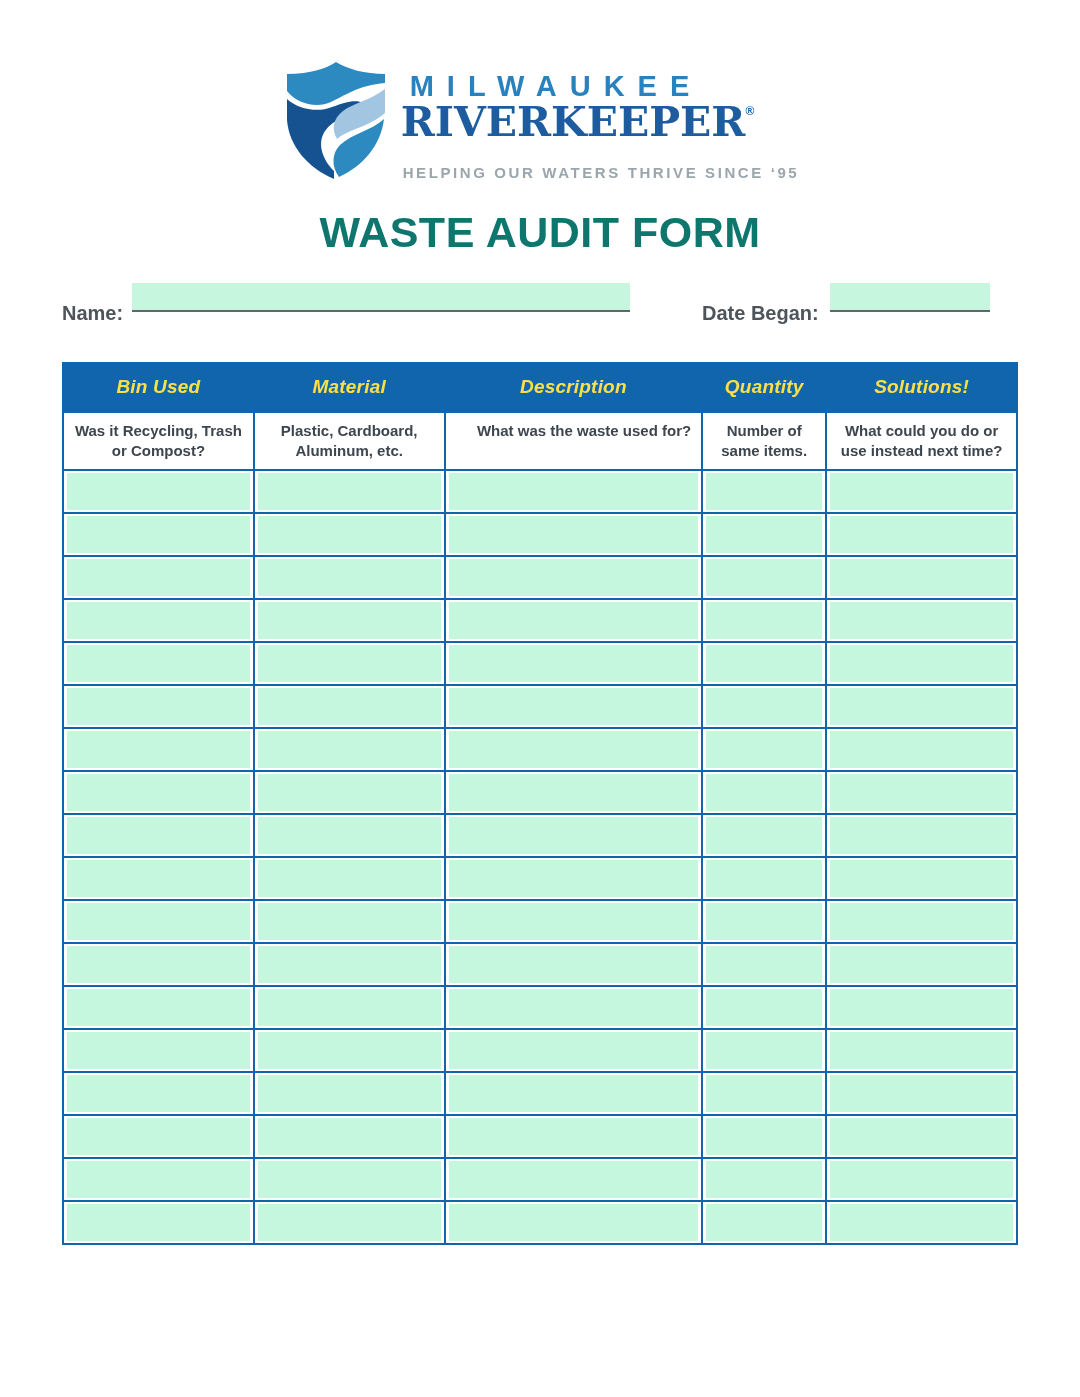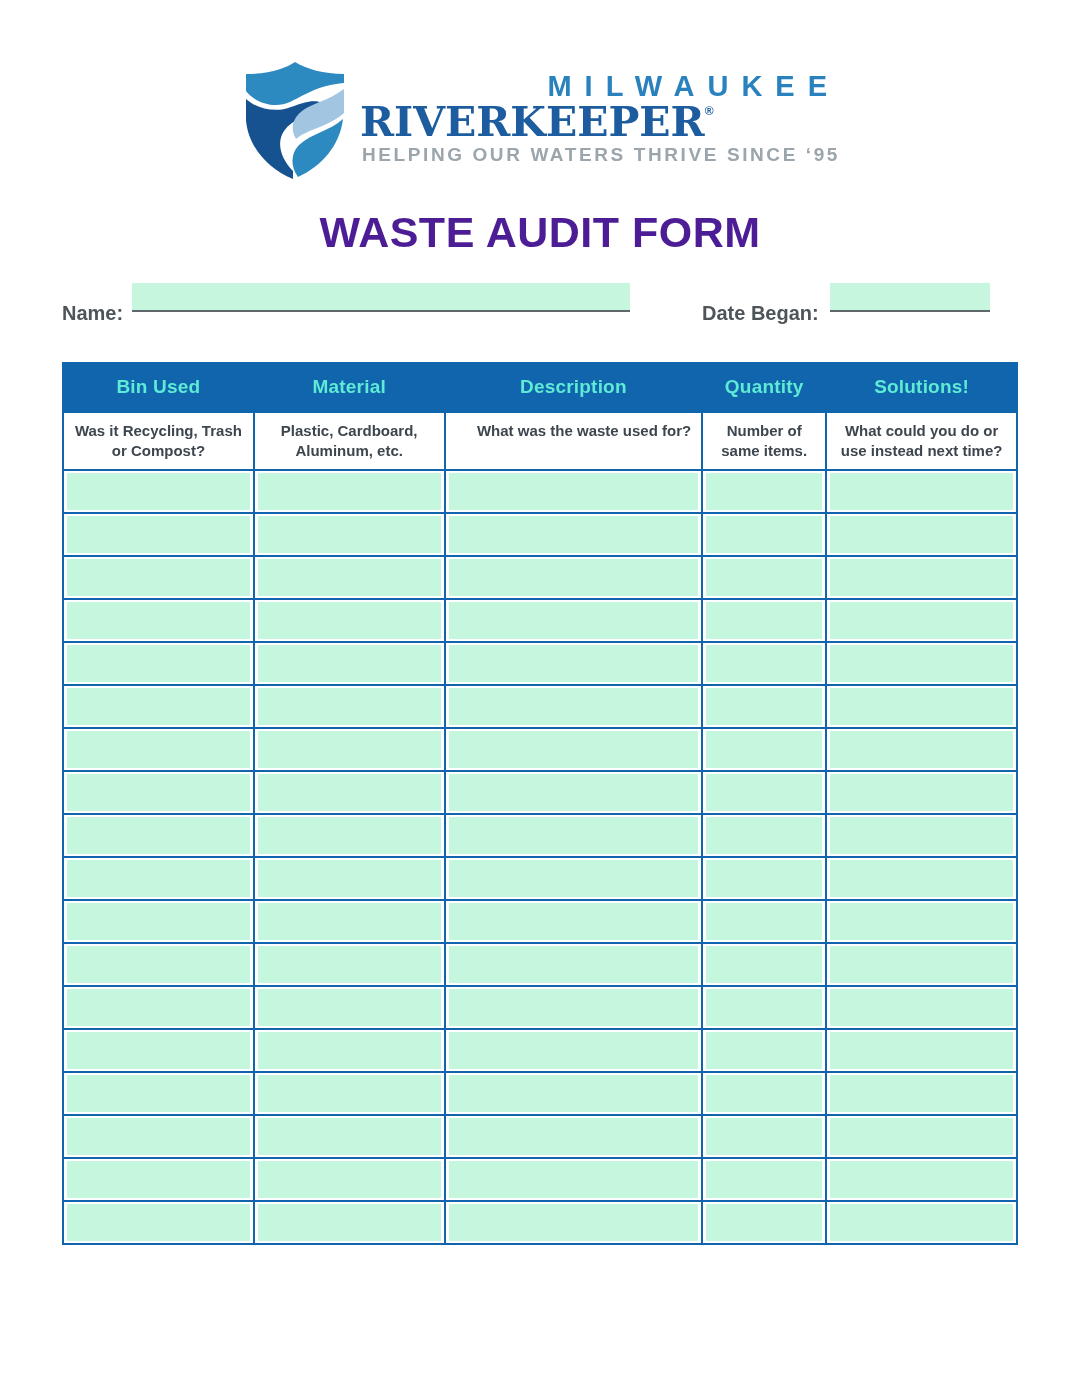--- a/index.html
+++ b/index.html
@@ -12,38 +12,38 @@
 
   
   .logo-row {
     padding-top: 58px;
     display: flex; justify-content: center; align-items: flex-start; gap: 10px;
   }
   .logo-icon { width: 110px; height: 126px; flex: 0 0 auto; }
   .brand-block { display: flex; flex-direction: column; padding-top: 14px; }
   .brand-top {
     color: #2981bd; font-weight: bold; font-size: 29px;
-    letter-spacing: 13px; line-height: 1; margin-left: 17px; text-align: right;
+    letter-spacing: 13px; line-height: 1; margin-left: 9px;
   }
   .brand-bottom-row { display: flex; align-items: flex-start; }
   .brand-bottom {
     font-family: "DejaVu Serif", "Liberation Serif", serif;
     color: #1d5c9e; font-weight: bold; font-size: 41px;
     letter-spacing: 0px; line-height: 1.05;
   }
   .brand-reg { color: #1d5c9e; font-size: 12px; font-weight: bold; margin-top: 3px; }
   .brand-tagline {
-    color: #9aa5ac; font-weight: bold; font-size: 19px;
-    letter-spacing: 2.6px; margin-top: 0; margin-left: 2px;
+    color: #9aa5ac; font-weight: bold; font-size: 15px;
+    letter-spacing: 2.6px; margin-top: 20px; margin-left: 2px;
   }
 
   
   .page-title {
     margin-top: 24px; text-align: center;
-    color: #4c1d95; font-weight: 800; font-size: 43px; letter-spacing: 0.5px;
+    color: #0f766e; font-weight: 800; font-size: 43px; letter-spacing: 0.5px;
   }
 
   
   .fields-row {
     margin: 26px 62px 0 62px;
     display: flex; justify-content: space-between; align-items: flex-start;
   }
   .field-label {
     color: #4d545a; font-weight: bold; font-size: 20px; line-height: 29px;
     white-space: nowrap;
@@ -62,22 +62,22 @@
   .date-box { width: 160px; }
 
   
   .audit-table-wrap { margin: 34px 62px 0 62px; }
   table.audit-table {
     width: 956px; border-collapse: collapse;
     border: 2px solid #1165ad; table-layout: fixed;
   }
   .audit-table th {
     background: #1165ad; border: 2px solid #1165ad;
-    color: #5eead4; font-weight: bold; font-size: 19px;
-    text-align: center; padding: 12px 4px 13px 4px; letter-spacing: 0.2px;
+    color: #fde047; font-weight: bold; font-size: 19px;
+    text-align: center; padding: 12px 4px 13px 4px; letter-spacing: 0.2px; font-style: italic;
   }
   .audit-table td.sub {
     border: 2px solid #1165ad; background: #ffffff;
     color: #3d464e; font-weight: bold; font-size: 15px; line-height: 1.32;
     vertical-align: top; padding: 8px 10px; height: 55px; text-align: center;
   }
   .audit-table td.sub.center { text-align: right; }
   .audit-table td.cell {
     border: 2px solid #1165ad; background: #ffffff;
     padding: 2px 3px; height: 41px;

